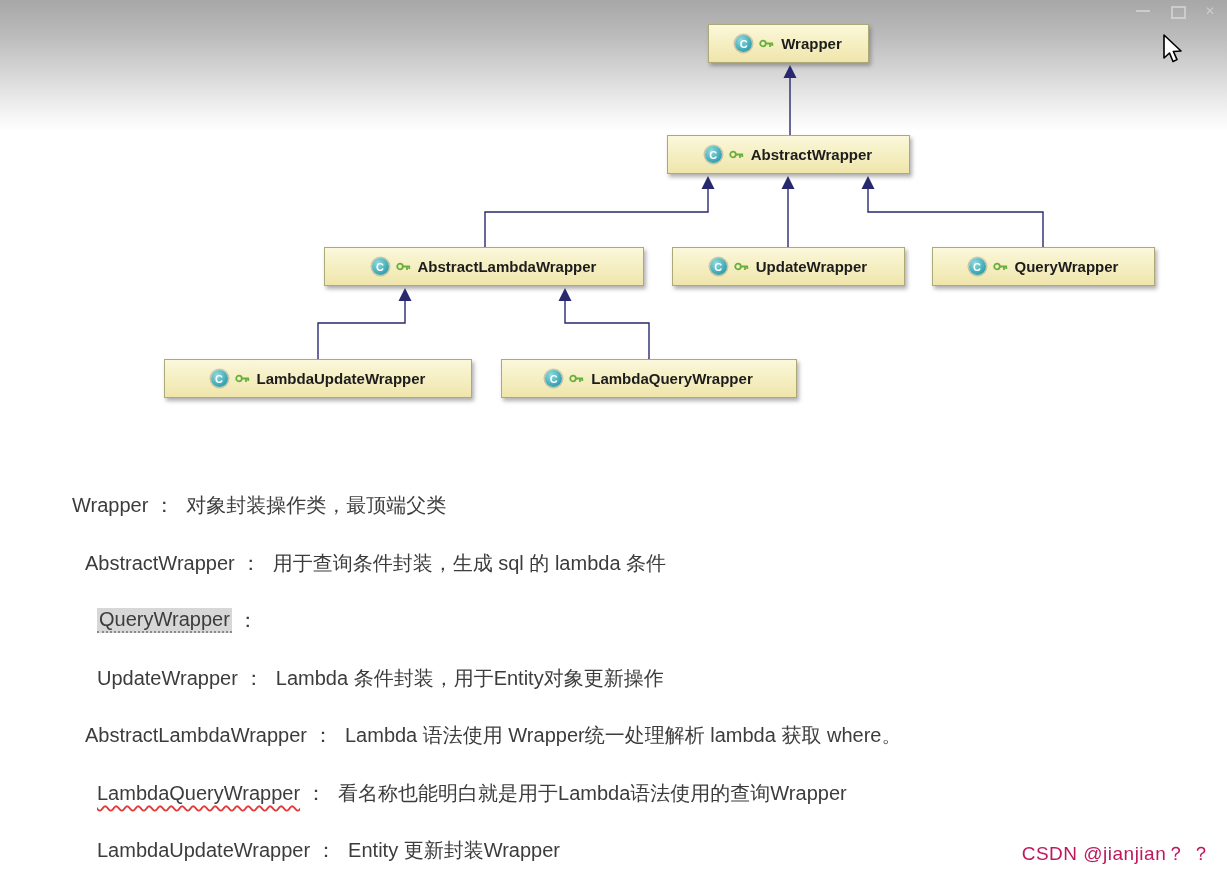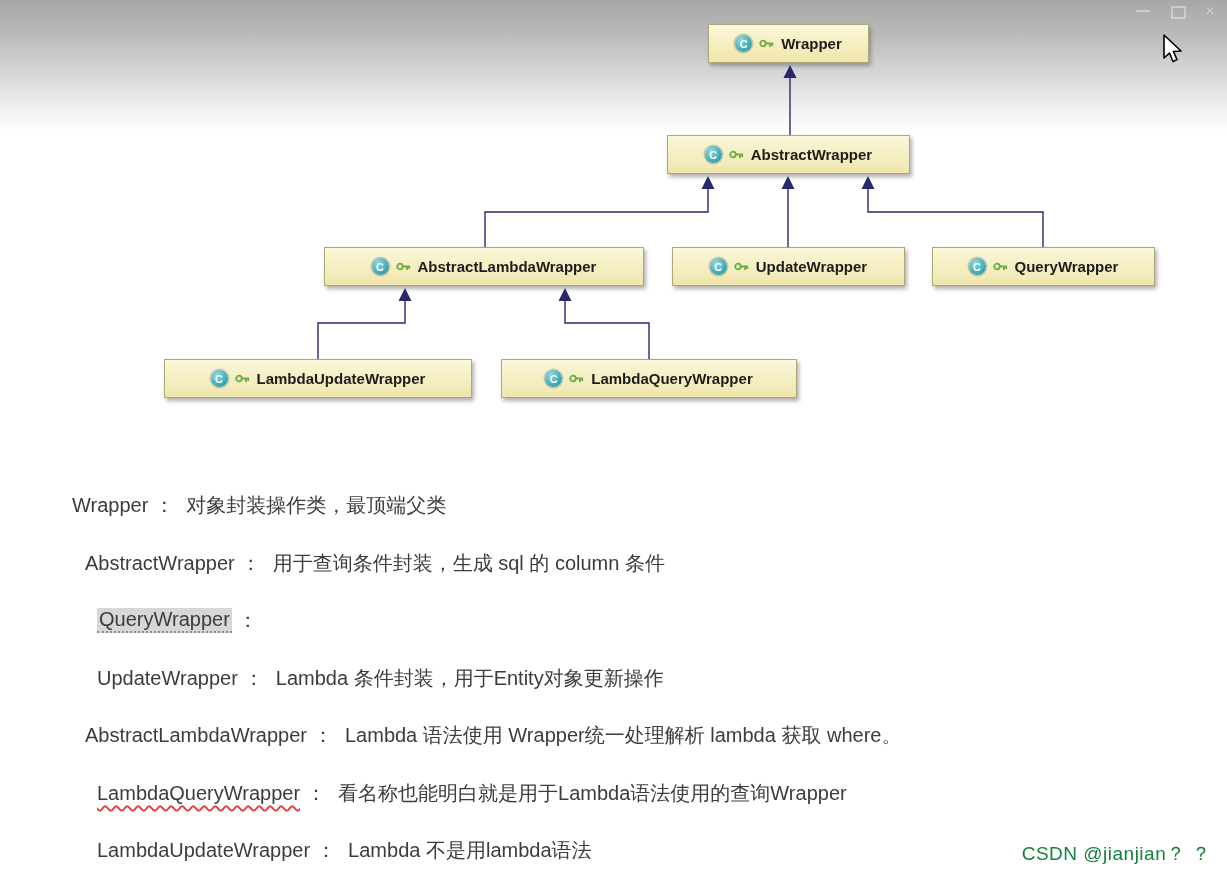--- a/index.html
+++ b/index.html
@@ -42,21 +42,21 @@
   
   .notes{position:absolute;top:477px;left:0;width:1227px;}
   .note-line{height:57.5px;display:flex;align-items:center;font-size:20px;color:#3c3c3c;white-space:nowrap;}
   .ind0{padding-left:72px;}
   .ind1{padding-left:85px;}
   .ind2{padding-left:97px;}
   .sep{margin:0 12px 0 6px;}
   .hl-gray{background:#d7d7d7;border-bottom:2px dotted #8a8a8a;padding:0 2px;}
   .wavy-red{text-decoration:underline wavy #e23b3b;text-decoration-thickness:1.5px;text-underline-offset:5px;}
   
-  .watermark{position:absolute;right:16px;bottom:6px;font-size:19px;color:#15803d;letter-spacing:.5px;}
+  .watermark{position:absolute;right:16px;bottom:6px;font-size:19px;color:#be185d;letter-spacing:.5px;}
   
   .cursor{position:absolute;left:1162px;top:34px;pointer-events:none;}
 </style>
 </head>
 <body>
 
 <div class="top-gradient"></div>
 
 <div class="win-controls">
   <div class="win-btn">
@@ -168,21 +168,21 @@
 
 <div class="notes">
   <div class="note-line ind0">
     <span>Wrapper</span>
     <span class="sep">：</span>
     <span>对象封装操作类，最顶端父类</span>
   </div>
   <div class="note-line ind1">
     <span>AbstractWrapper</span>
     <span class="sep">：</span>
-    <span>用于查询条件封装，生成 sql 的 column 条件</span>
+    <span>用于查询条件封装，生成 sql 的 lambda 条件</span>
   </div>
   <div class="note-line ind2">
     <span class="hl-gray">QueryWrapper</span>
     <span class="sep">：</span>
   </div>
   <div class="note-line ind2">
     <span>UpdateWrapper</span>
     <span class="sep">：</span>
     <span>Lambda 条件封装，用于Entity对象更新操作</span>
   </div>
@@ -192,21 +192,21 @@
     <span>Lambda 语法使用 Wrapper统一处理解析 lambda 获取 where。</span>
   </div>
   <div class="note-line ind2">
     <span class="wavy-red">LambdaQueryWrapper</span>
     <span class="sep">：</span>
     <span>看名称也能明白就是用于Lambda语法使用的查询Wrapper</span>
   </div>
   <div class="note-line ind2">
     <span>LambdaUpdateWrapper</span>
     <span class="sep">：</span>
-    <span>Lambda 不是用lambda语法</span>
+    <span>Entity 更新封装Wrapper</span>
   </div>
 </div>
 
 <div class="watermark">CSDN @jianjian？ ？</div>
 
 <svg class="cursor" width="22" height="30" viewBox="0 0 22 30">
   <path d="M2 1 L2 24 L7.5 19 L11 27.5 L15 25.6 L11.4 17.5 L19 17 Z" fill="#ffffff" stroke="#000000" stroke-width="1.6" stroke-linejoin="round"></path>
 </svg>
 
 </body></html>

